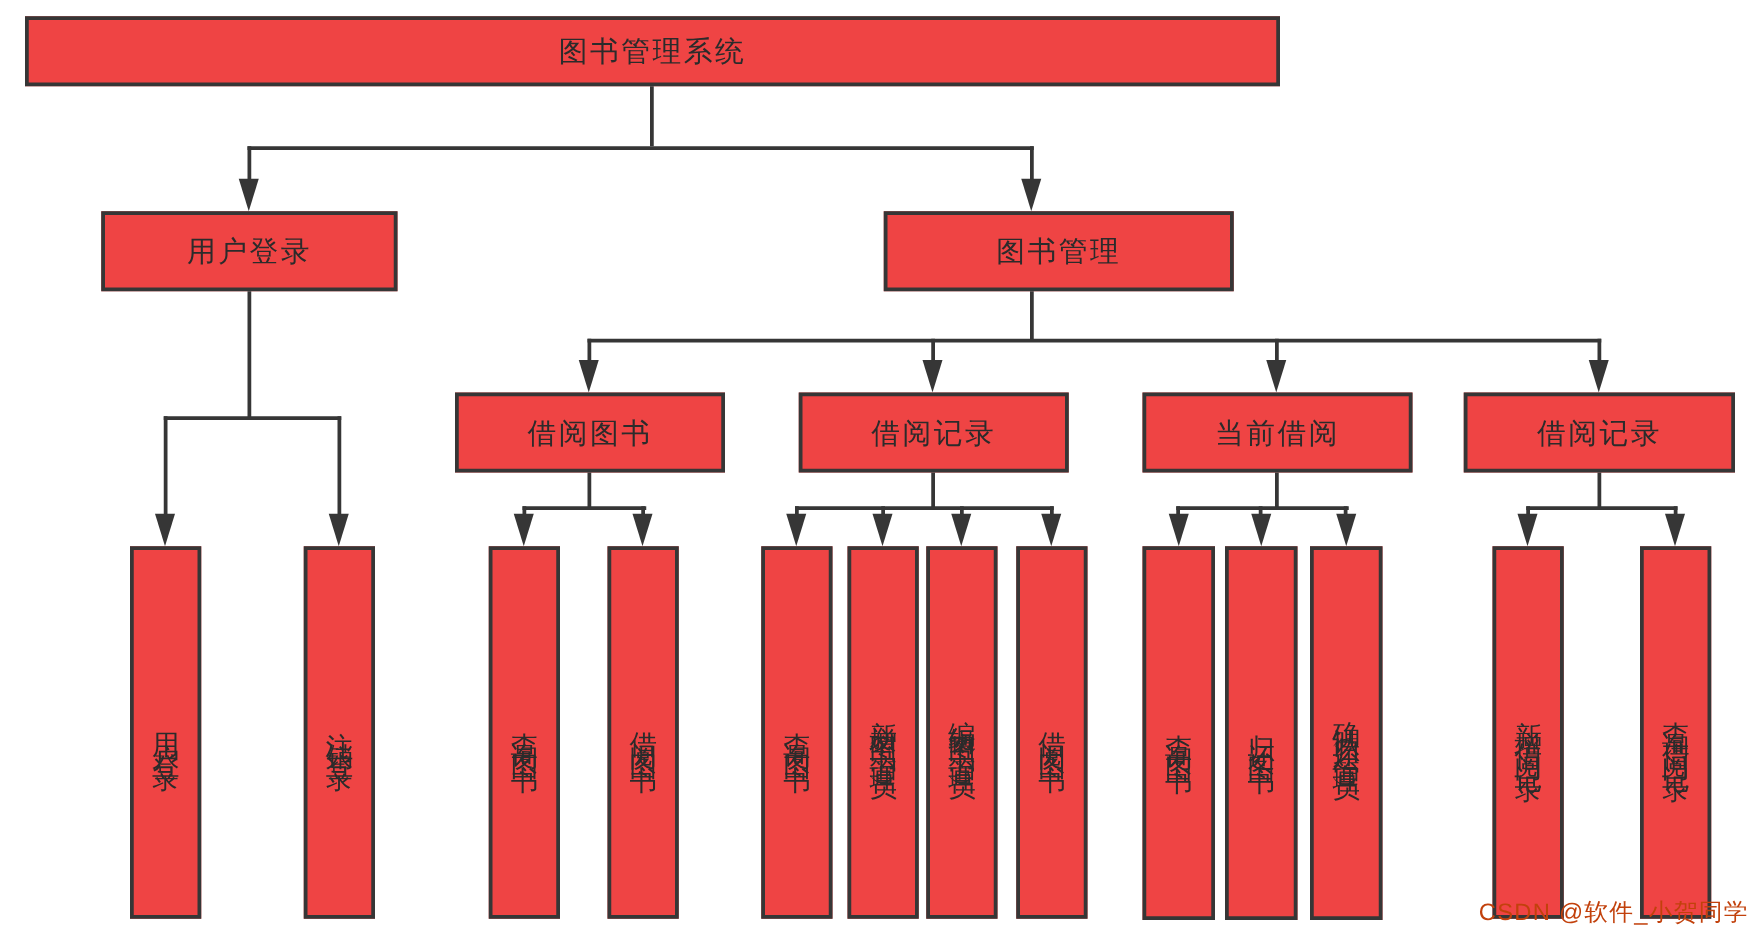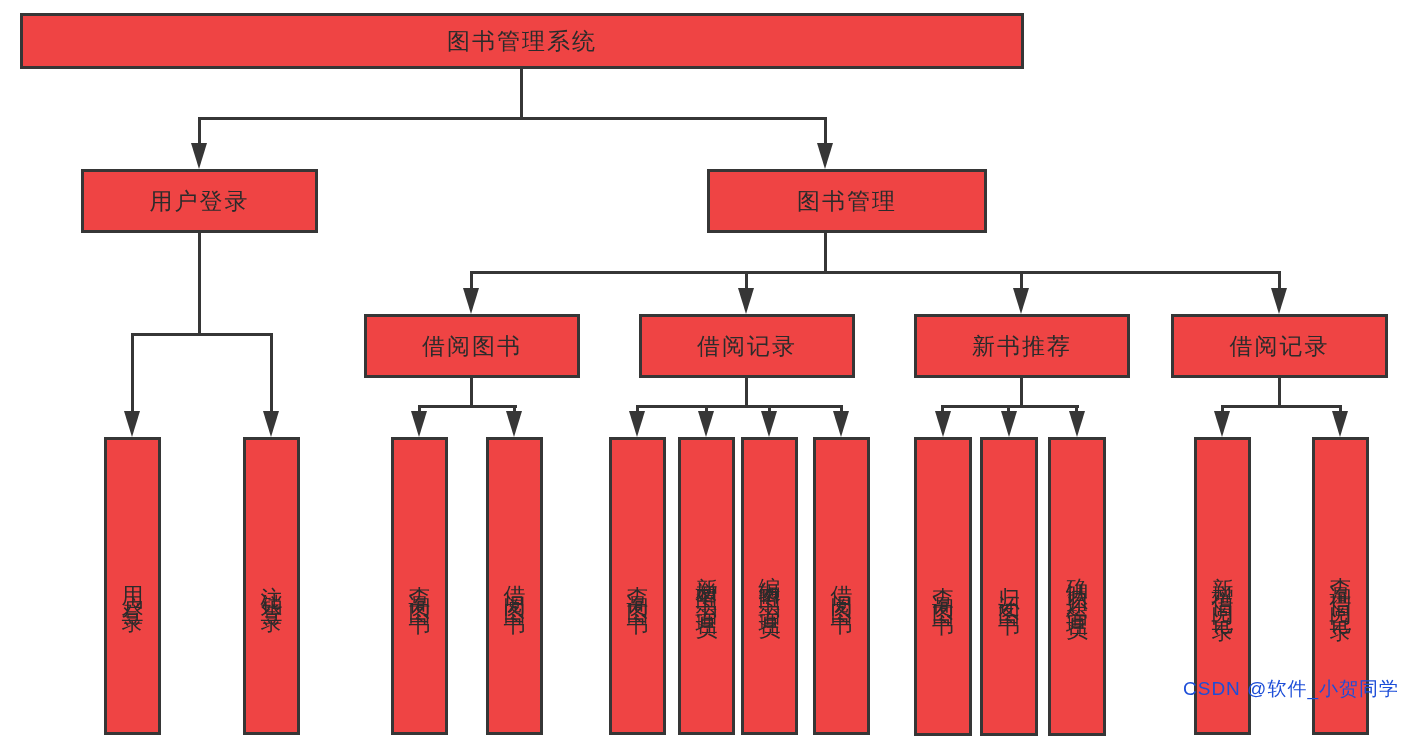--- a/index.html
+++ b/index.html
@@ -28,23 +28,23 @@
   .hline{position:absolute;height:3px;background:#363636;}
   .vline{position:absolute;width:3px;background:#363636;}
   .arrow{
     position:absolute;width:0;height:0;
     border-left:8px solid transparent;
     border-right:8px solid transparent;
     border-top:26px solid #363636;
   }
   .watermark{
     position:absolute;
-    left:1183px;top:676px;
+    left:1183px;top:717px;
     font-size:19px;
-    color:#1d4ed8;
+    color:#c2410c;
     letter-spacing:1px;
     white-space:nowrap;
     z-index:10;
   }
 </style>
 </head>
 <body>
 
 <div id="stage">
 
@@ -84,21 +84,21 @@
   <div class="arrow" style="left:1013px;top:288px"></div>
   <div class="arrow" style="left:1271px;top:288px"></div>
 
   <div class="box h" style="left:364px;top:314px;width:216px;height:64px">
     <span>借阅图书</span>
   </div>
   <div class="box h" style="left:639px;top:314px;width:216px;height:64px">
     <span>借阅记录</span>
   </div>
   <div class="box h" style="left:914px;top:314px;width:216px;height:64px">
-    <span>新书推荐</span>
+    <span>当前借阅</span>
   </div>
   <div class="box h" style="left:1171px;top:314px;width:217px;height:64px">
     <span>借阅记录</span>
   </div>
 
   <div class="vline" style="left:470px;top:378px;height:29px"></div>
   <div class="vline" style="left:745px;top:378px;height:29px"></div>
   <div class="vline" style="left:1020px;top:378px;height:29px"></div>
   <div class="vline" style="left:1278px;top:378px;height:29px"></div>
 

